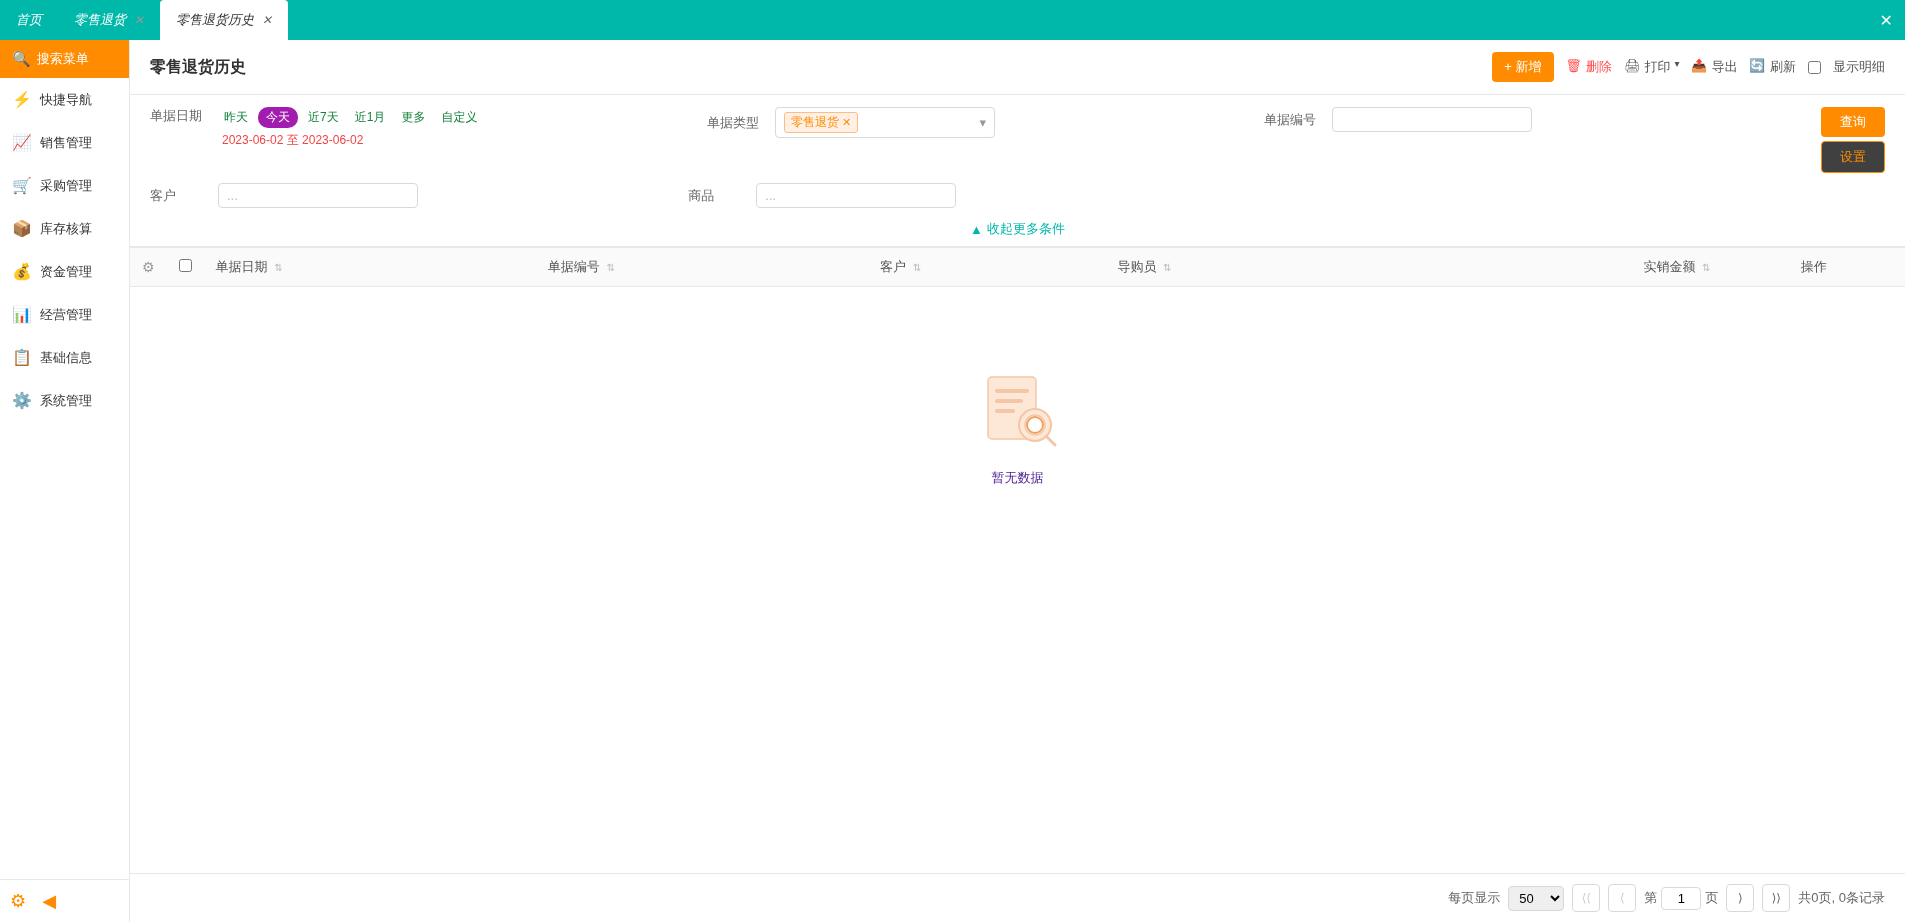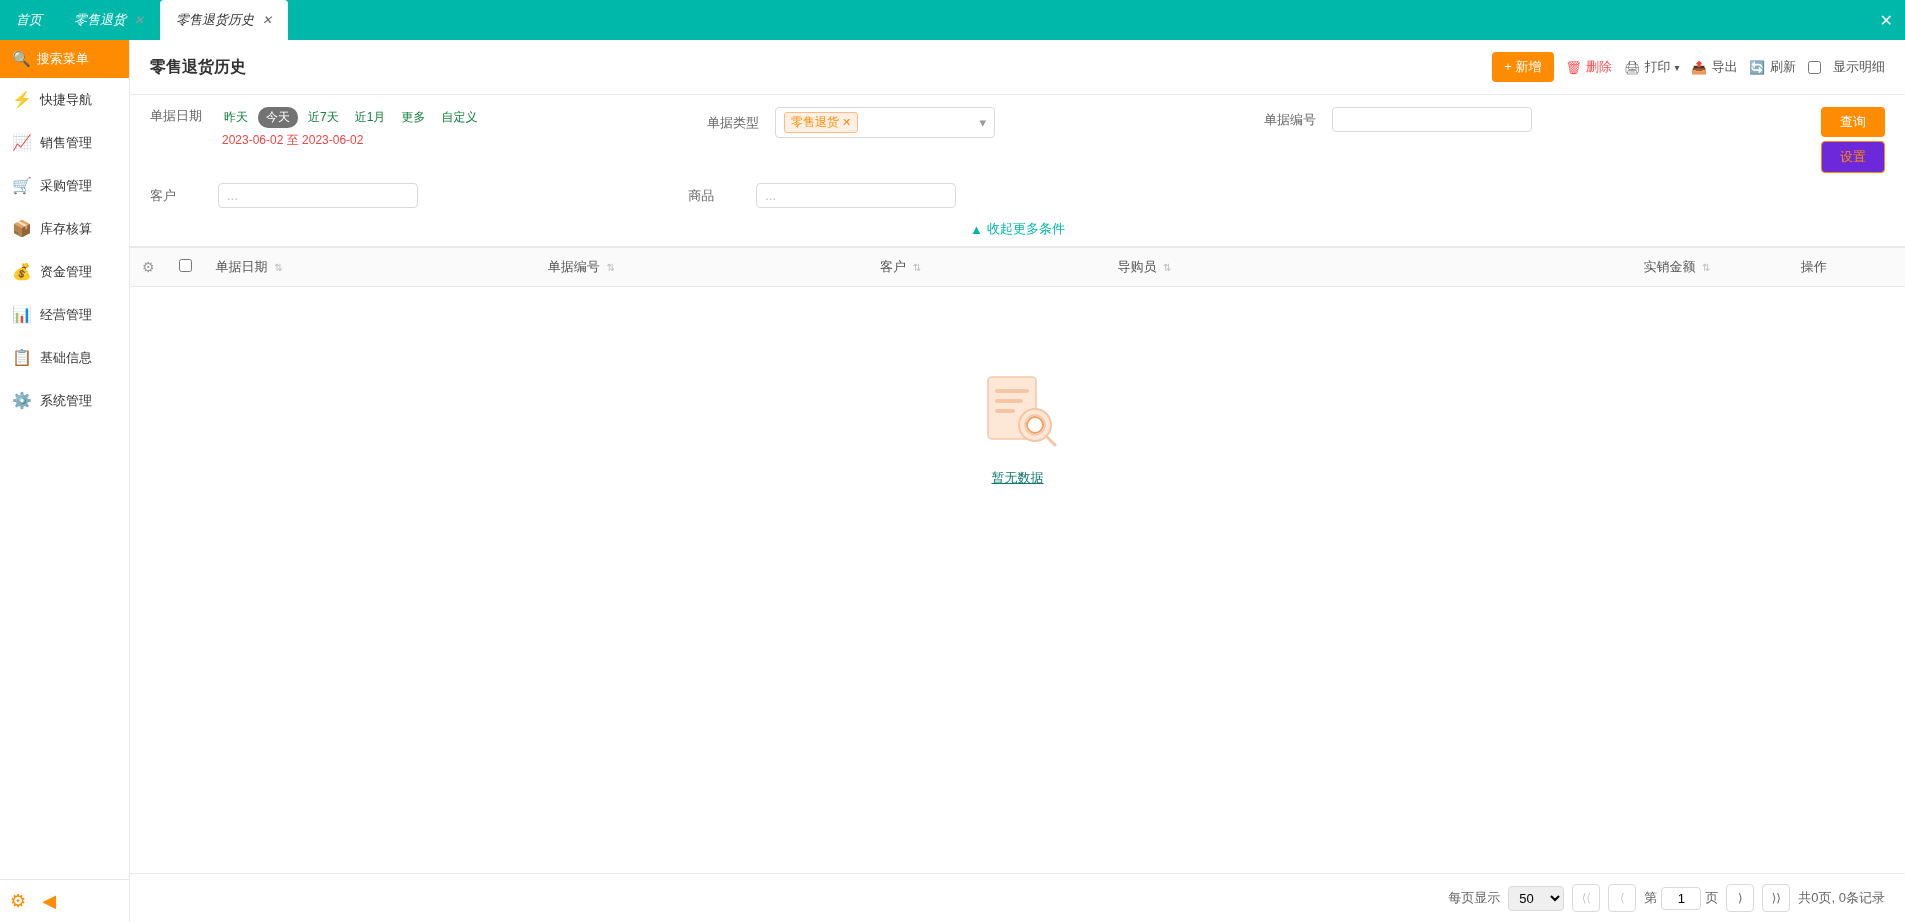--- a/index.html
+++ b/index.html
@@ -28,55 +28,55 @@
     .sidebar-bottom { border-top: 1px solid #e8e8e8; display: flex; align-items: center; padding: 10px; gap: 16px; }
     .sidebar-bottom-icon { font-size: 18px; color: #ff8c00; cursor: pointer; }
 
     
     .content { flex: 1; display: flex; flex-direction: column; overflow: hidden; background: #f0f2f5; }
 
     
     .page-header { background: #fff; padding: 12px 20px; display: flex; align-items: center; justify-content: space-between; border-bottom: 1px solid #e8e8e8; flex-shrink: 0; }
     .page-title { font-size: 16px; font-weight: 600; color: #333; }
     .page-actions { display: flex; align-items: center; gap: 12px; }
-    .action-btn { display: flex; align-items: center; gap: 4px; cursor: pointer; color: #555; font-size: 13px; }
+    .action-btn { display: flex; align-items: flex-start; gap: 4px; cursor: pointer; color: #555; font-size: 13px; }
     .display-detail { display: flex; align-items: center; gap: 12px; font-size: 13px; color: #555; }
     .display-detail input[type=checkbox] { cursor: pointer; }
     .filter-label { color: #666; font-size: 13px; white-space: nowrap; min-width: 60px; }
     .date-filters { display: flex; align-items: center; gap: 4px; }
     .date-btn { padding: 2px 6px; border-radius: 3px; cursor: pointer; font-size: 12px; color: #15803d; }
-    .date-btn.active { background: #737373; color: #fff; border-radius: 10px; padding: 2px 8px; }
+    .date-btn.active { background: #a21caf; color: #fff; border-radius: 10px; padding: 2px 8px; }
     .date-range { font-size: 12px; color: #ef4444; margin-left: 4px; }
     .filter-type-select { display: flex; align-items: center; border: 1px solid #d9d9d9; border-radius: 4px; padding: 4px 8px; min-width: 200px; gap: 4px; cursor: pointer; }
     .filter-tag { background: #fff0e6; color: #ff8c00; border: 1px solid #ffbb80; border-radius: 3px; padding: 1px 6px; font-size: 12px; display: flex; align-items: center; gap: 3px; }
     .filter-tag .tag-close { cursor: pointer; color: #ff8c00; font-size: 11px; }
     .filter-select-arrow { margin-left: auto; color: #999; }
     .filter-input { border: 1px solid #d9d9d9; border-radius: 4px; padding: 4px 8px; font-size: 13px; min-width: 200px; color: #333; outline: none; }
     .filter-input::placeholder { color: #bbb; }
     .filter-placeholder { color: #bbb; font-size: 13px; }
     .collapse-btn { display: flex; align-items: center; gap: 4px; color: #00b8a9; cursor: pointer; font-size: 13px; margin-top: 4px; justify-content: center; width: fit-content; margin: 4px auto 0; }
 
     
     .query-btn { background: #ff8c00; color: #fff; border: none; border-radius: 4px; padding: 6px 18px; cursor: pointer; font-size: 13px; }
-    .set-btn { background: #6d28d9; color: #ff8c00; border: 1px solid #ff8c00; border-radius: 4px; padding: 6px 18px; cursor: pointer; font-size: 13px; }
+    .set-btn { background: #404040; color: #ff8c00; border: 1px solid #ff8c00; border-radius: 4px; padding: 6px 18px; cursor: pointer; font-size: 13px; }
     .action-buttons-right { display: flex; flex-direction: column; gap: 4px; border-radius: 7px; }
 
     
     .table-container { flex: 1; overflow: auto; background: #fff; margin: 0; }
     .data-table { width: 100%; border-collapse: collapse; }
     .data-table th { background: #fafafa; border-bottom: 1px solid #e8e8e8; border-top: 1px solid #e8e8e8; padding: 10px 12px; text-align: left; font-weight: 500; color: #555; font-size: 13px; white-space: nowrap; }
     .data-table th .sort-icon { color: #bbb; font-size: 10px; margin-left: 3px; }
     .table-settings-col { width: 36px; text-align: center; }
     .table-check-col { width: 36px; text-align: center; }
     .th-gear { color: #999; cursor: pointer; font-size: 14px; }
 
     
     .empty-state { display: flex; flex-direction: column; align-items: center; justify-content: center; padding: 80px 0; }
     .empty-icon { width: 90px; height: 90px; margin-bottom: 12px; position: relative; }
-    .empty-text { color: #0f766e; font-size: 13px; text-decoration: underline; }
+    .empty-text { color: #4c1d95; font-size: 13px; }
 
     
     .pagination-bar { background: #fff; border-top: 1px solid #e8e8e8; padding: 10px 20px; display: flex; align-items: center; justify-content: flex-end; gap: 8px; flex-shrink: 0; }
     .page-size-label { color: #666; font-size: 13px; }
     .page-size-select { border: 1px solid #d9d9d9; border-radius: 4px; padding: 3px 6px; font-size: 13px; cursor: pointer; }
     .page-nav-btn { border: 1px solid #d9d9d9; background: #fff; border-radius: 4px; width: 28px; height: 28px; display: flex; align-items: center; justify-content: center; cursor: pointer; color: #666; font-size: 12px; }
     .page-nav-btn:disabled { color: #ccc; cursor: not-allowed; }
     .page-info { display: flex; align-items: center; gap: 4px; font-size: 13px; color: #666; }
     .page-input { border: 1px solid #d9d9d9; border-radius: 4px; width: 40px; text-align: center; padding: 3px; font-size: 13px; }
     .total-info { font-size: 13px; color: #666; }

